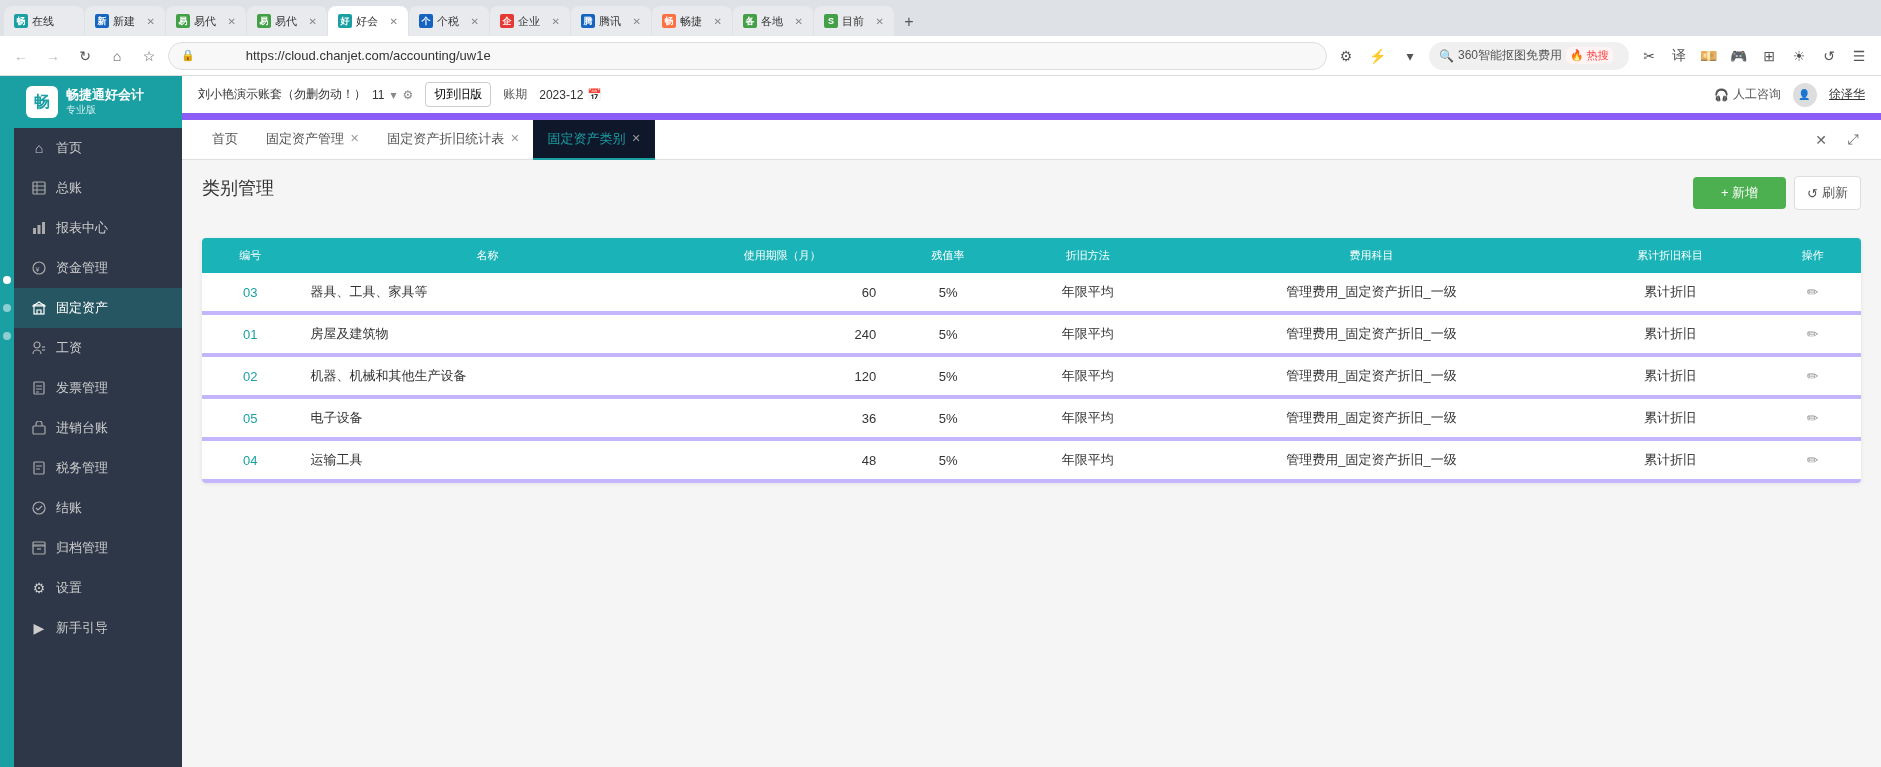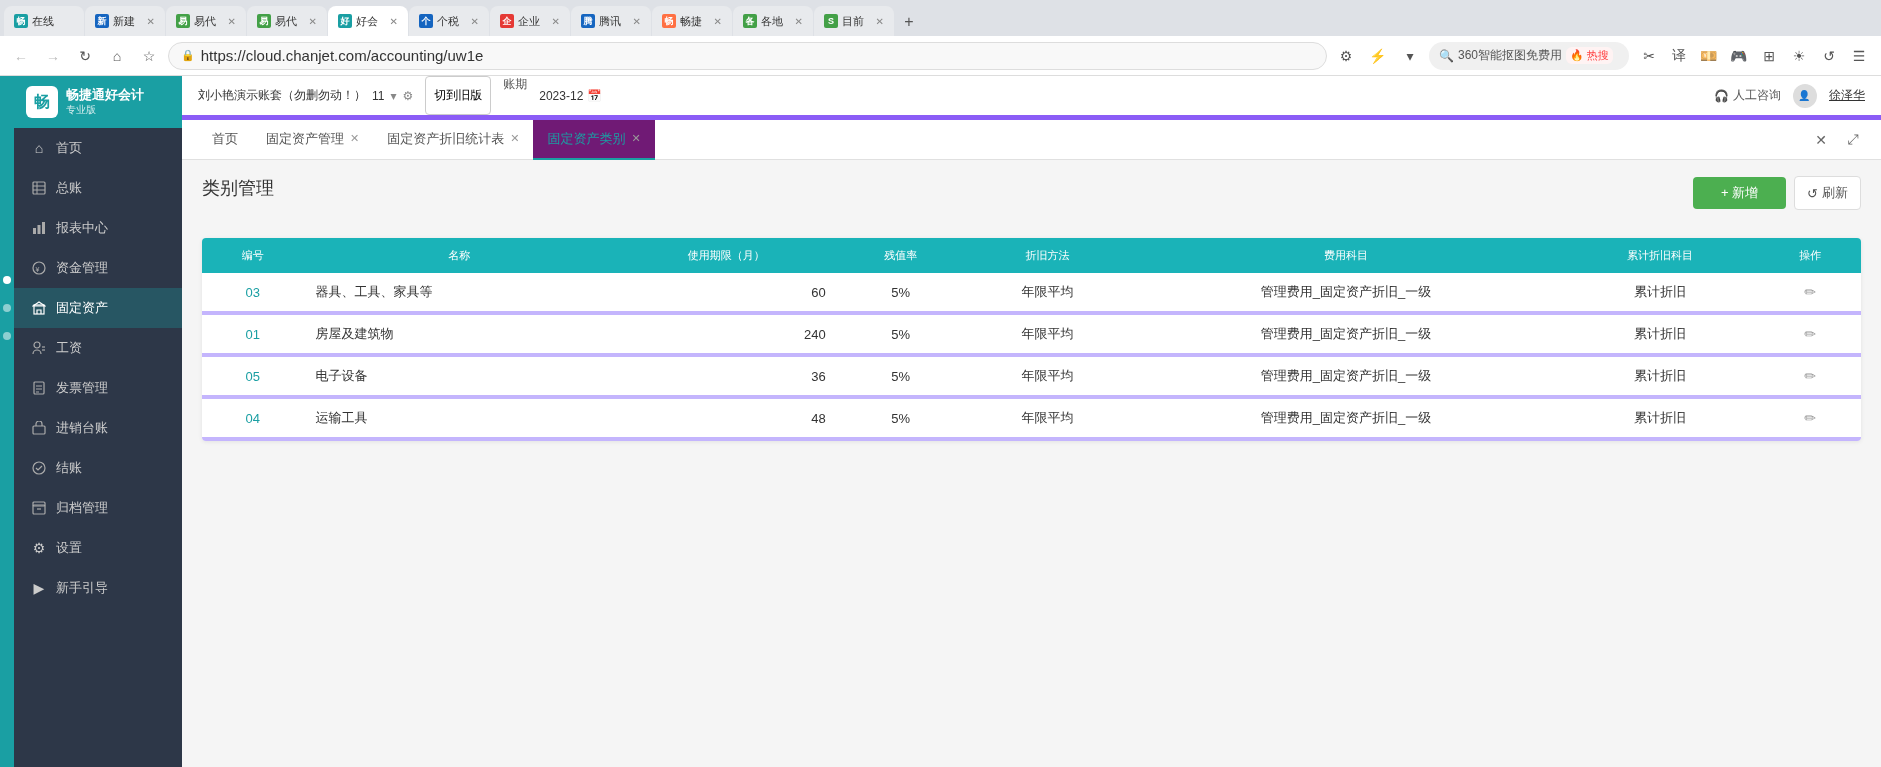--- a/index.html
+++ b/index.html
@@ -13,21 +13,21 @@
     .browser-tab .tab-favicon { width: 14px; height: 14px; border-radius: 2px; flex-shrink: 0; }
     .browser-tab .tab-title { flex: 1; overflow: hidden; white-space: nowrap; text-overflow: ellipsis; font-size: 11px; }
     .browser-tab .tab-close { font-size: 10px; color: #888; cursor: pointer; flex-shrink: 0; }
     .tab-add { width: 28px; height: 28px; display: flex; align-items: center; justify-content: center; font-size: 16px; color: #555; cursor: pointer; border-radius: 50%; }
 
     .address-bar-row { display: flex; align-items: center; height: 40px; background: #fff; border-bottom: 1px solid #ddd; padding: 0 8px; gap: 6px; }
     .nav-btn { width: 26px; height: 26px; display: flex; align-items: center; justify-content: center; border-radius: 50%; cursor: pointer; color: #555; font-size: 14px; }
     .nav-btn.disabled { color: #bbb; cursor: default; }
     .address-input { flex: 1; height: 28px; border: 1px solid #ddd; border-radius: 14px; padding: 0 12px; font-size: 12px; color: #333; background: #f8f8f8; display: flex; align-items: center; gap: 6px; }
     .address-input .lock-icon { color: #5a9f4c; font-size: 11px; }
-    .address-text { font-size: 15px; color: #333; }
+    .address-text { font-size: 13px; color: #333; margin-left: 45px; }
     .search-bar { display: flex; align-items: center; background: #f0f0f0; border-radius: 14px; height: 28px; padding: 0 10px; gap: 4px; min-width: 200px; font-size: 12px; color: #555; }
     .toolbar-icons { display: flex; align-items: center; gap: 2px; }
     .toolbar-icon { width: 28px; height: 28px; display: flex; align-items: center; justify-content: center; border-radius: 4px; cursor: pointer; color: #555; font-size: 14px; }
 
     
     .app-container { display: flex; height: calc(767px - 76px); width: 100%; }
 
     
     .sidebar { width: 168px; background: #2d3748; display: flex; flex-direction: column; height: 100%; flex-shrink: 0; }
     .sidebar-logo { background: #1a9fa3; padding: 10px 12px; display: flex; align-items: center; gap: 8px; }
@@ -36,34 +36,34 @@
     .logo-subtitle { color: rgba(255,255,255,0.8); font-size: 10px; }
 
     .sidebar-item { display: flex; align-items: center; padding: 11px 16px; color: #ccc; cursor: pointer; gap: 8px; font-size: 13px; }
     .sidebar-item.active { background: rgba(26, 159, 163, 0.3); color: #fff; }
     .sidebar-item .item-icon { width: 18px; height: 18px; display: flex; align-items: center; justify-content: center; font-size: 14px; flex-shrink: 0; }
 
     
     .main-content { flex: 1; display: flex; flex-direction: column; background: #f5f5f5; overflow: hidden; }
 
     
-    .app-header { background: #fff; border-bottom: 5px solid #8b5cf6; padding: 0 16px; height: 44px; display: flex; gap: 12px; }
+    .app-header { background: #fff; border-bottom: 7px solid #8b5cf6; padding: 0 16px; height: 44px; display: flex; align-items: center; gap: 12px; }
     .user-info { font-size: 12px; color: #333; display: flex; align-items: center; gap: 6px; }
     .period-label { font-size: 12px; color: #555; }
     .period-btn { border: 1px solid #ccc; border-radius: 4px; padding: 3px 8px; font-size: 12px; cursor: pointer; background: #fff; }
     .period-value { font-size: 12px; color: #333; display: flex; align-items: center; gap: 4px; }
     .header-right { margin-left: auto; display: flex; align-items: center; gap: 12px; }
     .service-btn { display: flex; align-items: center; gap: 4px; font-size: 12px; color: #555; cursor: pointer; }
     .user-avatar { width: 24px; height: 24px; background: #ddd; border-radius: 50%; display: flex; align-items: center; justify-content: center; font-size: 10px; color: #666; }
     .username { font-size: 12px; color: #333; text-decoration: underline; }
 
     
     .tab-nav { background: #fff; border-bottom: 1px solid #e0e0e0; display: flex; align-items: center; padding: 0 16px; height: 40px; gap: 0; }
     .app-tab { padding: 0 14px; height: 40px; display: flex; align-items: center; font-size: 13px; color: #555; cursor: pointer; border-bottom: 2px solid transparent; gap: 6px; white-space: nowrap; }
-    .app-tab.active { color: #1a9fa3; border-bottom-color: #1a9fa3; background: #701a75; }
+    .app-tab.active { color: #1a9fa3; border-bottom-color: #1a9fa3; background: #0f172a; }
     .app-tab .tab-x { font-size: 11px; color: #999; cursor: pointer; }
     .tab-controls { margin-left: auto; display: flex; align-items: center; gap: 8px; }
     .tab-ctrl-btn { width: 24px; height: 24px; display: flex; align-items: center; justify-content: center; border-radius: 4px; cursor: pointer; color: #666; font-size: 14px; }
 
     
     .page-content { flex: 1; padding: 16px 20px; overflow-y: auto; }
     .page-title { font-size: 18px; color: #333; font-weight: 500; margin-bottom: 16px; }
 
     
     .content-toolbar { display: flex; justify-content: flex-end; align-items: center; gap: 8px; margin-bottom: 12px; }
@@ -264,20 +264,30 @@
       <span>发票管理</span>
     </div>
     <div class="sidebar-item">
       <div class="item-icon">
         <svg width="14" height="14" viewBox="0 0 14 14" fill="none">
             <rect x="1" y="5" width="12" height="8" rx="1" stroke="#aaa" stroke-width="1.2"></rect>
             <path d="M4 5V3a3 3 0 016 0v2" stroke="#aaa" stroke-width="1.2"></path>
           </svg>
       </div>
       <span>进销台账</span>
+    </div>
+    <div class="sidebar-item">
+      <div class="item-icon">
+        <svg width="14" height="14" viewBox="0 0 14 14" fill="none">
+            <rect x="2" y="1" width="10" height="12" rx="1" stroke="#aaa" stroke-width="1.2"></rect>
+            <line x1="4" y1="5" x2="10" y2="5" stroke="#aaa" stroke-width="1"></line>
+            <line x1="4" y1="8" x2="8" y2="8" stroke="#aaa" stroke-width="1"></line>
+          </svg>
+      </div>
+      <span>税务管理</span>
     </div>
     <div class="sidebar-item">
       <div class="item-icon">
         <svg width="14" height="14" viewBox="0 0 14 14" fill="none">
             <circle cx="7" cy="7" r="6" stroke="#aaa" stroke-width="1.2"></circle>
             <path d="M4 7l2 2 4-4" stroke="#aaa" stroke-width="1.2"></path>
           </svg>
       </div>
       <span>结账</span>
     </div>
@@ -388,20 +398,30 @@
     <td class="code">01</td>
     <td class="name">房屋及建筑物</td>
     <td class="number">240</td>
     <td>5%</td>
     <td>年限平均</td>
     <td>管理费用_固定资产折旧_一级</td>
     <td>累计折旧</td>
     <td><span class="edit-icon">✏</span></td>
   </tr>
             <tr>
+    <td class="code">02</td>
+    <td class="name">机器、机械和其他生产设备</td>
+    <td class="number">120</td>
+    <td>5%</td>
+    <td>年限平均</td>
+    <td>管理费用_固定资产折旧_一级</td>
+    <td>累计折旧</td>
+    <td><span class="edit-icon">✏</span></td>
+  </tr>
+            <tr>
     <td class="code">05</td>
     <td class="name">电子设备</td>
     <td class="number">36</td>
     <td>5%</td>
     <td>年限平均</td>
     <td>管理费用_固定资产折旧_一级</td>
     <td>累计折旧</td>
     <td><span class="edit-icon">✏</span></td>
   </tr>
             <tr>

